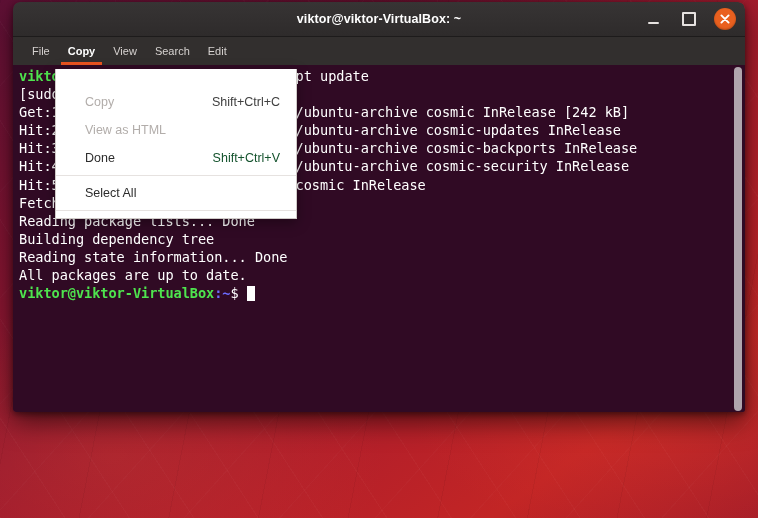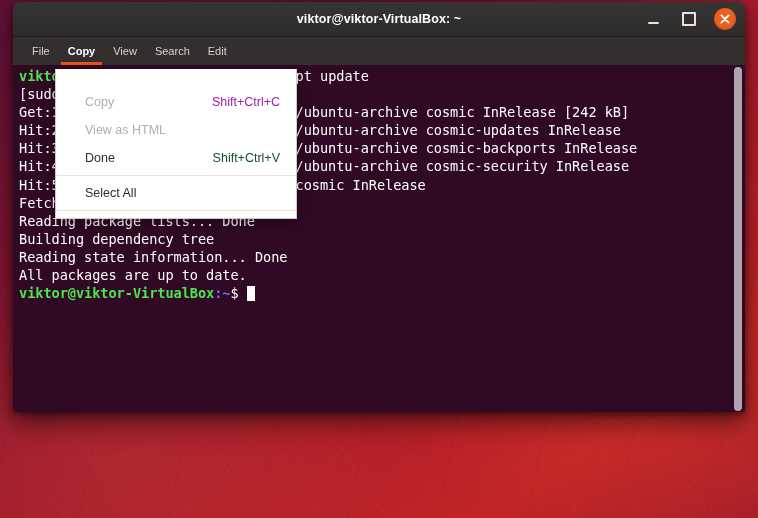--- a/index.html
+++ b/index.html
@@ -227,21 +227,21 @@
     align-items: center;
     justify-content: space-between;
     height: 28px;
     padding: 0 16px 0 29px;
     font-size: 12.5px;
     color: #2c2c2c;
     user-select: none;
   }
   .mi.disabled { color: #b2adaa; }
   .mi .accel { color: #14532d; font-size: 12.5px; }
-  .mi.disabled .accel { color: #a21caf; }
+  .mi.disabled .accel { color: #404040; }
   .mi-sep {
     height: 1px;
     background: #e6e2e0;
     margin: 3px 0;
   }
 </style>
 </head>
 <body>
 
 <div id="desktop"></div>

